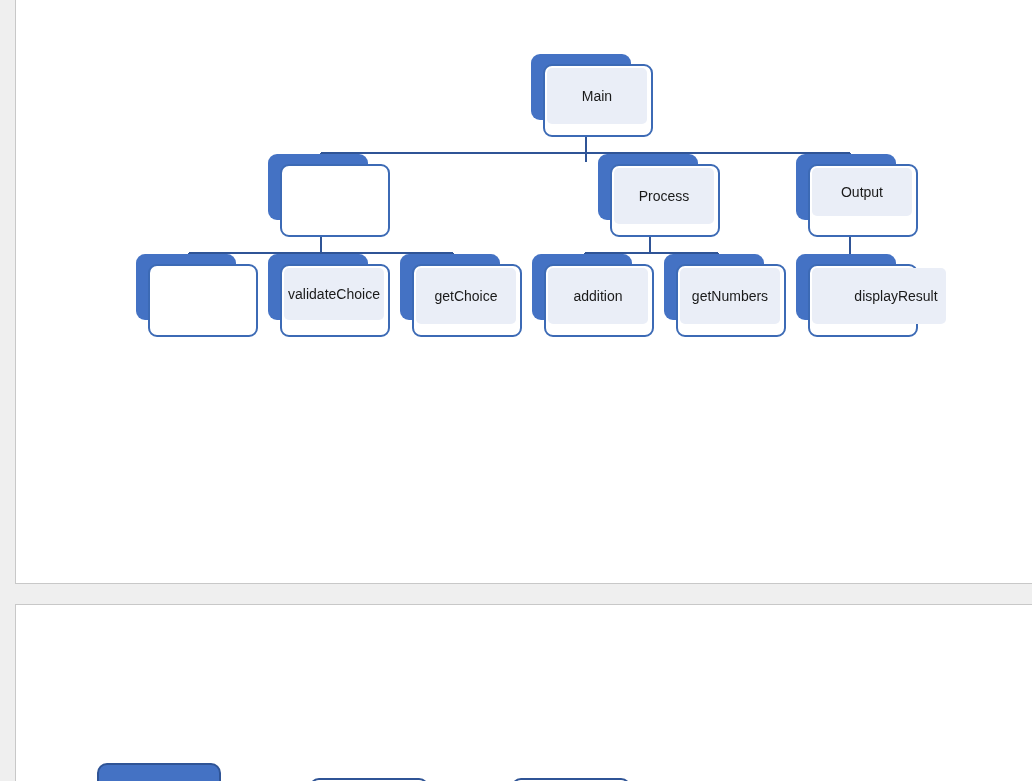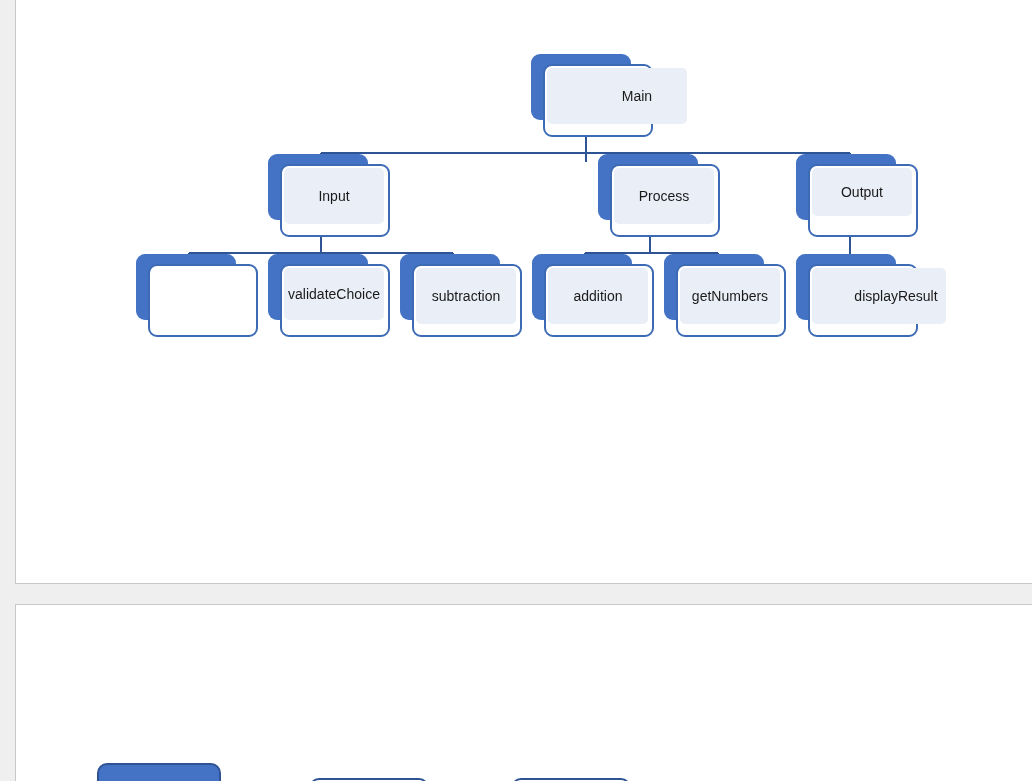--- a/index.html
+++ b/index.html
@@ -131,31 +131,28 @@
         <path d="M 569 261 L 569 270"></path>
         <path d="M 702 261 L 702 270"></path>
 
         <path d="M 834 245 L 834 270"></path>
       </g>
     </svg>
 
     <div class="node" style="left:515px; top:62px; width:122px; height:83px;">
       <div class="shadow-box" style="width:100px; height:66px;"></div>
       <div class="frame-box" style="left:12px; top:10px; width:110px; height:73px;"></div>
-      <div class="inner-box" style="left:16px; top:14px; width:100px; height:56px;padding-left:40px;">
+      <div class="inner-box" style="left:16px; top:14px; width:100px; height:56px;">
         <span class="node-label">Main</span>
       </div>
     </div>
 
     <div class="node" style="left:252px; top:162px; width:122px; height:83px;">
       <div class="shadow-box" style="width:100px; height:66px;"></div>
       <div class="frame-box" style="left:12px; top:10px; width:110px; height:73px;"></div>
-      <div class="inner-box" style="left:16px; top:14px; width:100px; height:56px;">
-        <span class="node-label">Input</span>
-      </div>
     </div>
 
     <div class="node" style="left:582px; top:162px; width:122px; height:63px;">
       <div class="shadow-box" style="width:100px; height:66px;"></div>
       <div class="frame-box" style="left:12px; top:10px; width:110px; height:73px;"></div>
       <div class="inner-box" style="left:16px; top:14px; width:100px; height:56px;">
         <span class="node-label">Process</span>
       </div>
     </div>
 
@@ -177,21 +174,21 @@
       <div class="frame-box" style="left:12px; top:10px; width:110px; height:73px;"></div>
       <div class="inner-box" style="left:16px; top:14px; width:100px; height:52px;">
         <span class="node-label">validateChoice</span>
       </div>
     </div>
 
     <div class="node" style="left:384px; top:262px; width:122px; height:83px;">
       <div class="shadow-box" style="width:100px; height:66px;"></div>
       <div class="frame-box" style="left:12px; top:10px; width:110px; height:73px;"></div>
       <div class="inner-box" style="left:16px; top:14px; width:100px; height:56px;">
-        <span class="node-label">subtraction</span>
+        <span class="node-label">getChoice</span>
       </div>
     </div>
 
     <div class="node" style="left:516px; top:262px; width:122px; height:83px;">
       <div class="shadow-box" style="width:100px; height:66px;"></div>
       <div class="frame-box" style="left:12px; top:10px; width:110px; height:73px;"></div>
       <div class="inner-box" style="left:16px; top:14px; width:100px; height:56px;">
         <span class="node-label">addition</span>
       </div>
     </div>

